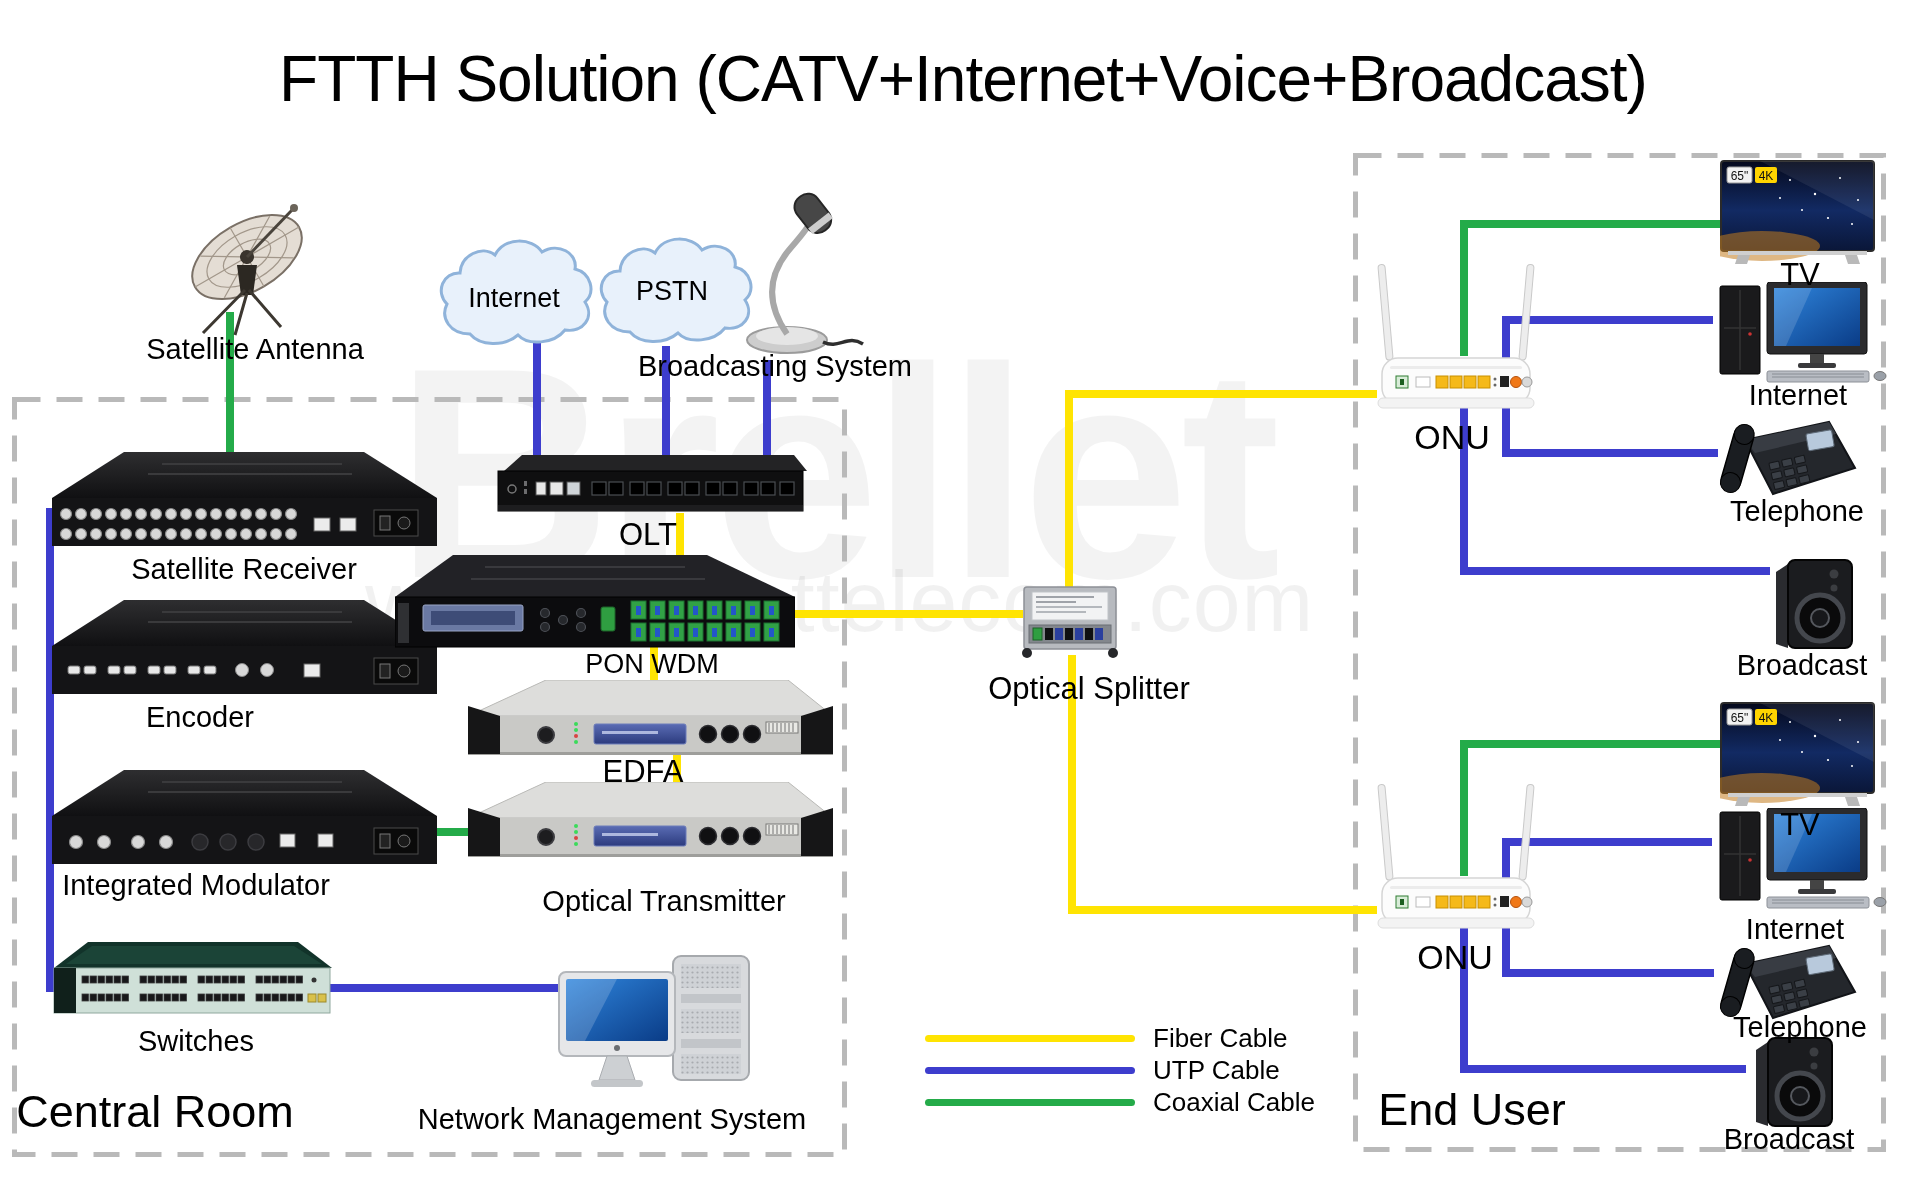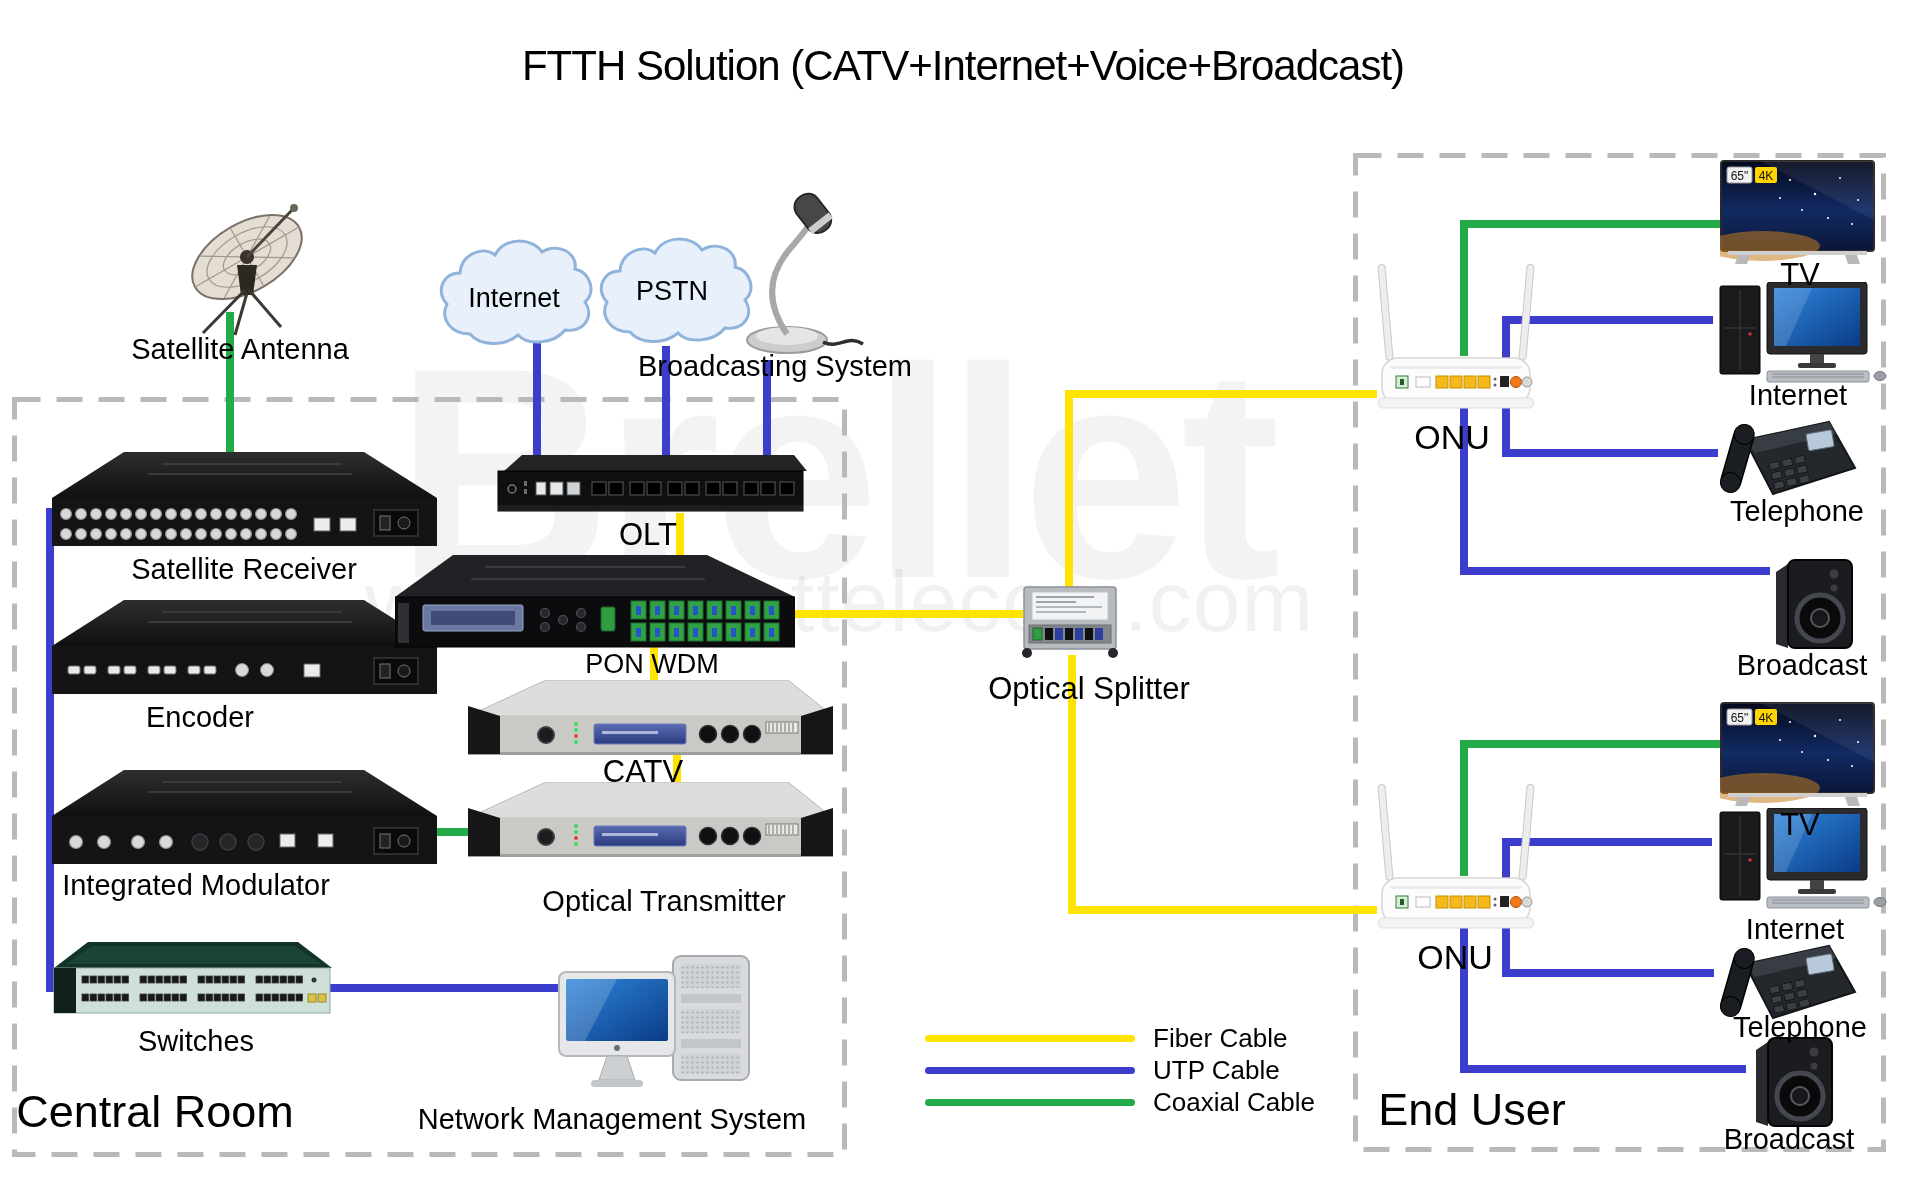--- a/index.html
+++ b/index.html
@@ -16,21 +16,21 @@
   .fiber{background:#ffe402;}
   .utp{background:#3d3dcd;}
   .coax{background:#24ab49;}
   
   .dev{position:absolute;z-index:3;}
   
   .lbl{position:absolute;z-index:4;transform:translateX(-50%);font-size:29px;line-height:34px;
        white-space:nowrap;color:#000;text-align:center;}
   .lbl-big{font-size:45px;line-height:48px;}
   .cloud-txt{font-size:27px;}
-  #title{position:absolute;left:0;right:0;top:42px;text-align:center;font-size:42px;
+  #title{position:absolute;left:0;right:0;top:42px;text-align:center;font-size:64px;
          letter-spacing:-1px;z-index:4;}
   
   .legend-line{position:absolute;height:7px;border-radius:4px;z-index:2;}
   .legend-lbl{position:absolute;font-size:26px;line-height:32px;white-space:nowrap;z-index:4;}
 </style>
 </head>
 <body>
 
 <div id="stage">
 
@@ -136,21 +136,21 @@
     <ellipse cx="52" cy="158" rx="40" ry="13" fill="#cdcdcd" stroke="#9b9b9b" stroke-width="2"></ellipse>
     <ellipse cx="52" cy="154" rx="31" ry="9" fill="#e5e5e5"></ellipse>
     <path d="M88 160 C104 168 112 152 128 162" stroke="#2e2e2e" stroke-width="3.5" fill="none"></path>
     <path d="M52 152 C30 120 34 92 54 68 C64 56 70 50 75 41" stroke="#a8a8a8" stroke-width="6" fill="none"></path>
     <g transform="rotate(-38 78 30)">
       <rect x="64" y="10" width="26" height="42" rx="12" fill="#474747" stroke="#262626" stroke-width="2"></rect>
       <rect x="64" y="40" width="26" height="7" fill="#cdcdcd"></rect>
     </g>
   </svg>
   <div class="lbl" style="left:775px;top:349px">Broadcasting System</div>
-  <div class="lbl" style="left:240px;top:332px">Satellite Antenna</div>
+  <div class="lbl" style="left:255px;top:332px">Satellite Antenna</div>
 
   <svg class="dev" style="left:52px;top:450px" width="385" height="100" viewBox="0 0 385 100">
     <polygon points="72,2 312,2 385,48 0,48" fill="url(#rackTop)"></polygon>
     <path d="M110 14 L290 14 M96 24 L300 24" stroke="#3a3a3c" stroke-width="2"></path>
     <rect x="0" y="48" width="385" height="48" fill="#141416"></rect>
     <g stroke="#8a8a8a" stroke-width="1.2" fill="#d8d8d8">
       <circle cx="14" cy="64" r="5.5"></circle>
         <circle cx="29" cy="64" r="5.5"></circle>
         <circle cx="44" cy="64" r="5.5"></circle>
         <circle cx="59" cy="64" r="5.5"></circle>
@@ -404,21 +404,21 @@
     <rect x="126" y="44" width="92" height="20" rx="2" fill="url(#lcdg)" stroke="#6c7cba"></rect>
     <rect x="134" y="51" width="56" height="3" fill="#c7d0ef" opacity=".8"></rect>
     <g fill="#101012" stroke="#2e2e32" stroke-width="1.5">
       <circle cx="240" cy="54" r="8.5"></circle>
         <circle cx="262" cy="54" r="8.5"></circle>
         <circle cx="284" cy="54" r="8.5"></circle>
     </g>
     <rect x="298" y="42" width="32" height="11" fill="#e8e8e4" stroke="#7b7b78"></rect>
     <path d="M301 43 v9 M305 43 v9 M309 43 v9 M313 43 v9 M317 43 v9 M321 43 v9 M325 43 v9" stroke="#555" stroke-width=".8"></path>
   </svg>
-  <div class="lbl" style="left:643px;top:755px;font-size:31px">CATV</div>
+  <div class="lbl" style="left:643px;top:755px;font-size:31px">EDFA</div>
 
   <svg class="dev" style="left:468px;top:782px" width="365" height="78" viewBox="0 0 365 78">
     <polygon points="78,0 320,0 365,36 0,36" fill="#dddddb" stroke="#b9b9b6" stroke-width="1"></polygon>
     <rect x="0" y="36" width="365" height="38" fill="#c9c9c6"></rect>
     <rect x="0" y="72" width="365" height="3" fill="#9e9e9b"></rect>
     <polygon points="0,26 32,36 32,74 0,74" fill="#161617"></polygon>
     <polygon points="365,26 333,36 333,74 365,74" fill="#161617"></polygon>
     <circle cx="78" cy="55" r="8" fill="#1d1d1f" stroke="#3c3c40" stroke-width="2"></circle>
     <g>
       <circle cx="108" cy="44" r="2" fill="#3adb5a"></circle>

